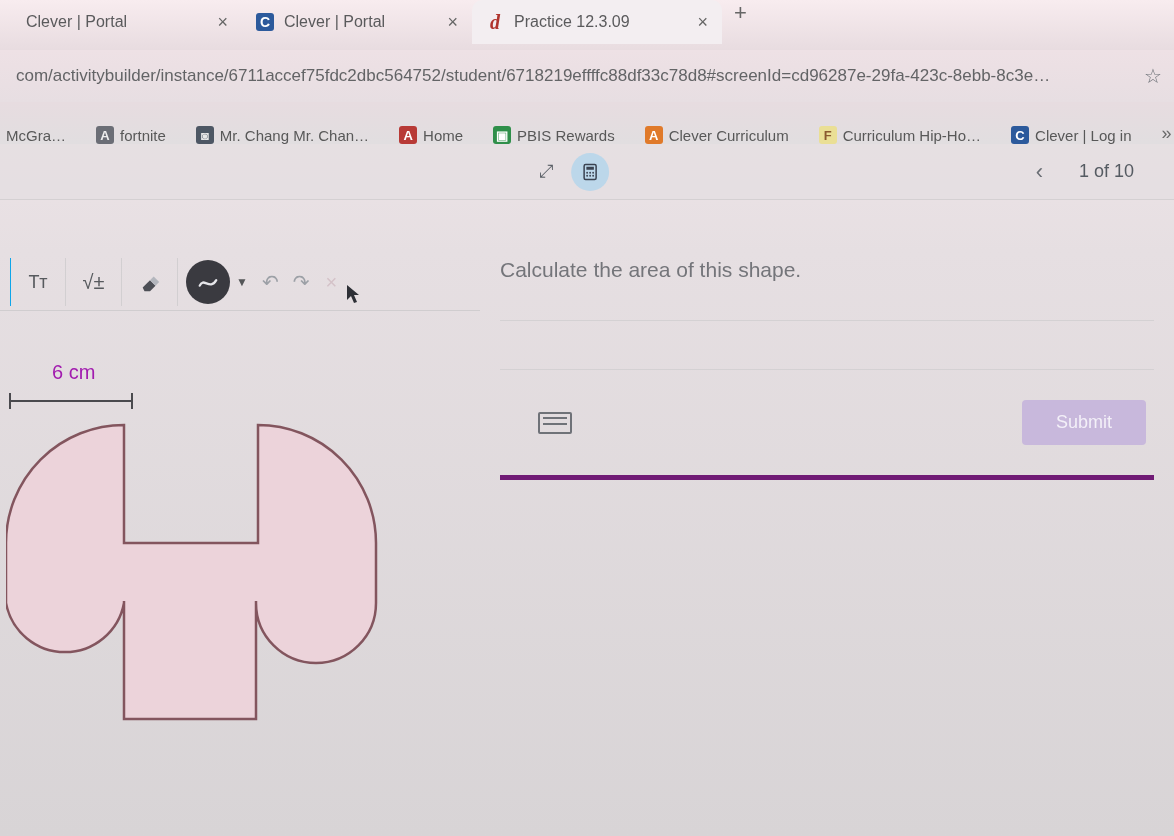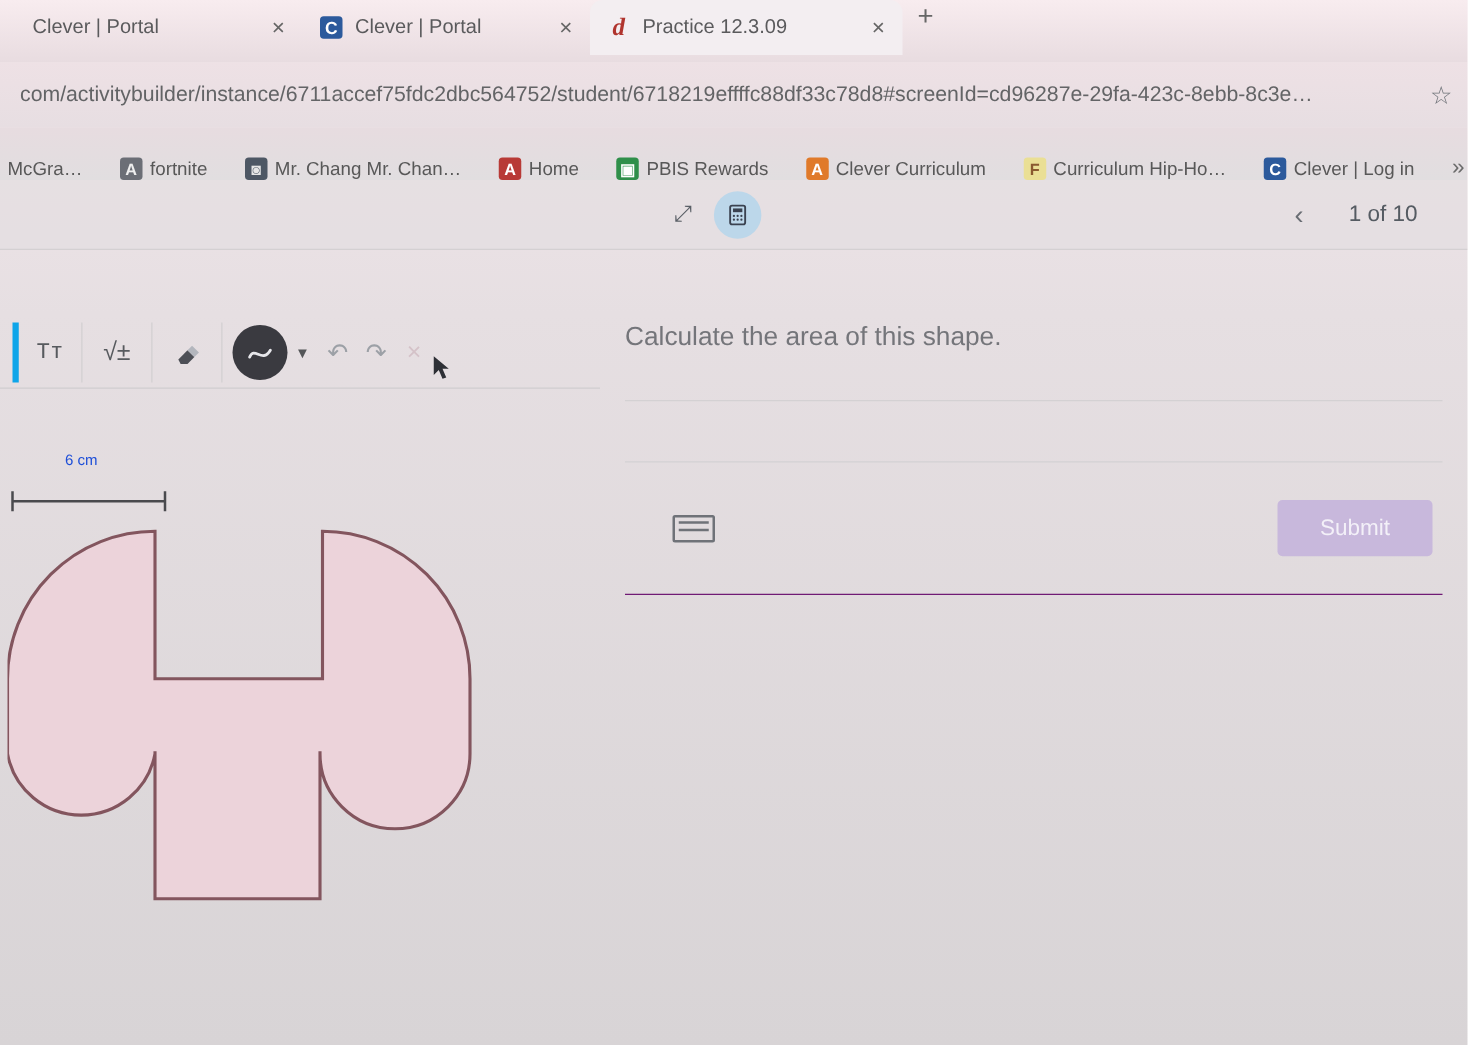--- a/index.html
+++ b/index.html
@@ -155,21 +155,21 @@
     gap: 0;
     background: transparent;
   }
   .draw-btn {
     width: 56px; height: 48px;
     display: flex; align-items: center; justify-content: center;
     font-size: 20px;
     color: #575a5e;
     border-right: 1px solid #d2cfd1;
   }
-  .draw-btn.first { border-left: 5px solid #0ea5e9; font-family: Liberation Mono, monospace; }
+  .draw-btn.first { border-left: 1px solid #0ea5e9; }
   .draw-btn.noborder { border-right: none; }
   .pen-btn {
     width: 44px; height: 44px; border-radius: 50%;
     background: #3a3a40;
     display: flex; align-items: center; justify-content: center;
     margin: 0 4px;
   }
   .dropdown-arrow { font-size: 12px; color: #545658; margin-left: 2px; }
   .undo-redo { display: flex; gap: 14px; margin-left: 10px; }
   .undo-redo span { font-size: 20px; color: #9ca0a6; }
@@ -182,22 +182,22 @@
     top: 110px;
     width: 480px;
     height: 560px;
     border-top: 1px solid #d0cdcf;
     padding: 6px;
   }
   .scale-label {
     position: absolute;
     left: 52px;
     top: 50px;
-    font-size: 12px;
-    color: #1d4ed8;
+    font-size: 20px;
+    color: #a21caf;
   }
   .scale-bar {
     position: absolute;
     left: 4px;
     top: 80px;
   }
 
   .shape-svg {
     position: absolute;
     left: 6px;
@@ -233,21 +233,21 @@
     background: transparent;
     font-size: 18px;
     padding: 0 6px;
     color: #555;
   }
   .submit-row {
     display: flex;
     align-items: center;
     margin-top: 30px;
     padding-bottom: 30px;
-    border-bottom: 1px solid #701a75;
+    border-bottom: 5px solid #701a75;
   }
   .kbd-icon {
     width: 34px; height: 22px;
     border: 2px solid #6f7278;
     border-radius: 2px;
     margin-left: 38px;
     position: relative;
   }
   .kbd-icon::before {
     content: "";

